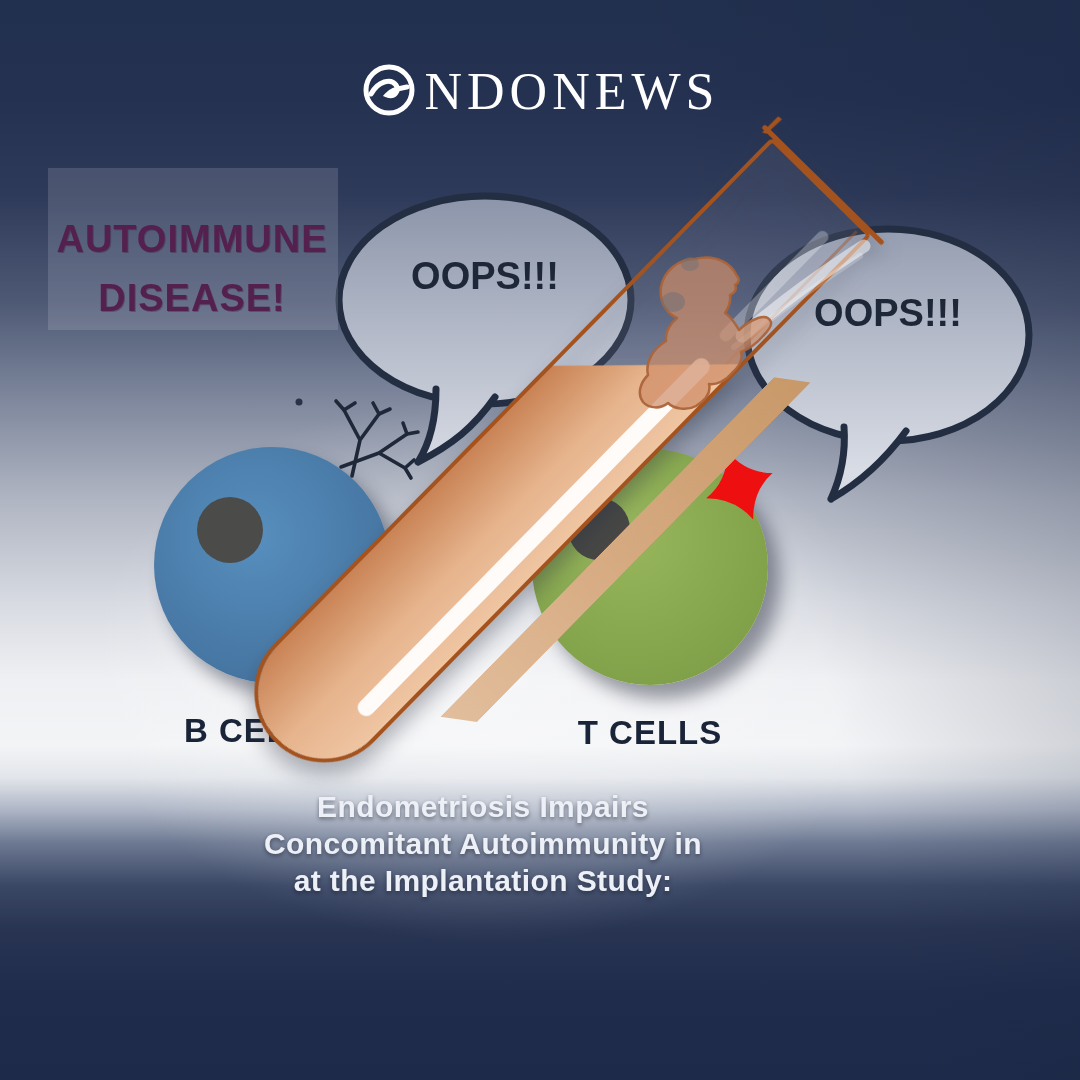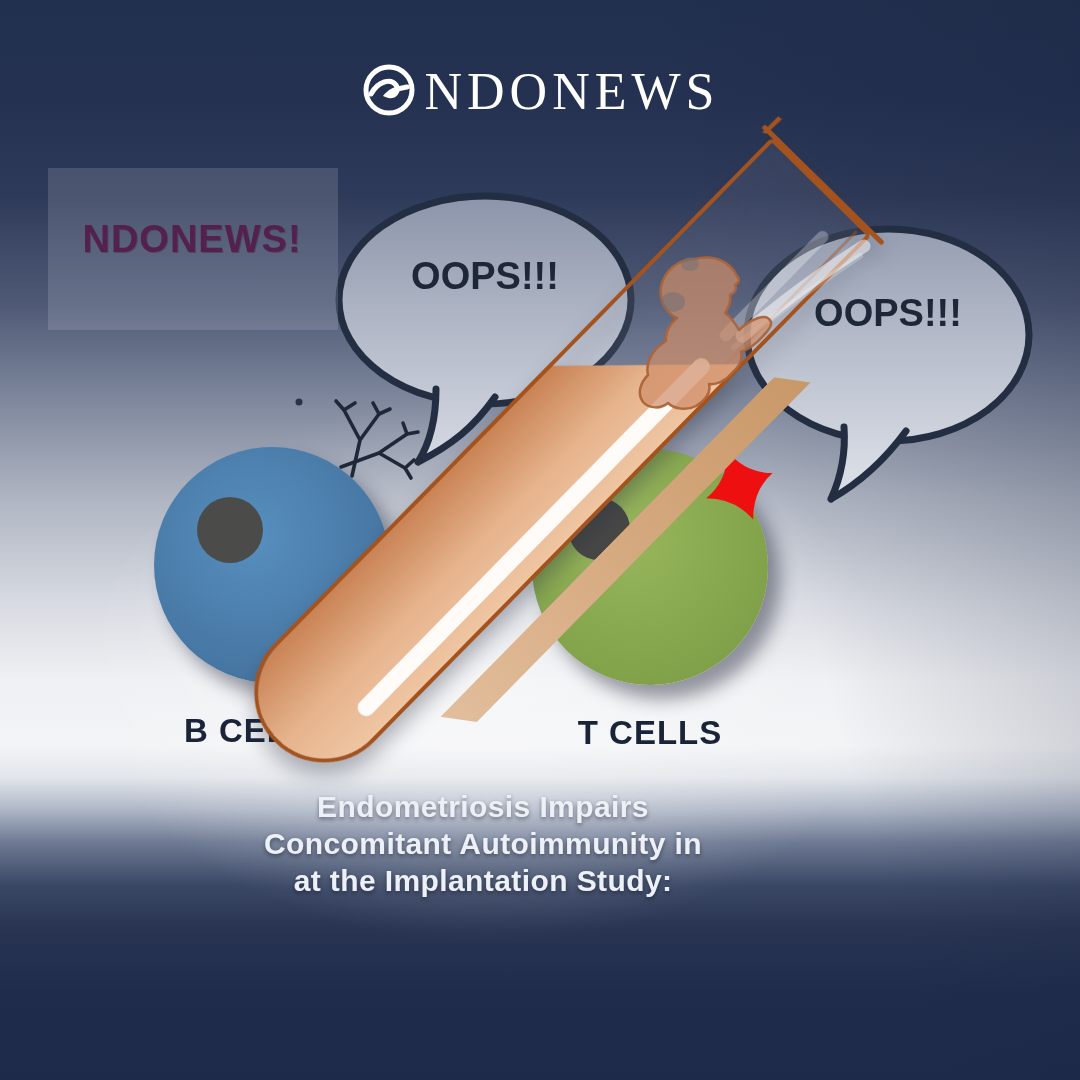--- a/index.html
+++ b/index.html
@@ -90,21 +90,22 @@
       <svg width="56" height="56" viewBox="0 0 56 56">
         <circle cx="28" cy="28" r="23" fill="none" stroke="#FFFFFF" stroke-width="5"></circle>
         <path d="M 10,32 C 17,19 30,16 35,23 C 39,29 33,36 26,33 C 31,27 40,26 46,25" fill="none" stroke="#FFFFFF" stroke-width="5" stroke-linecap="round"></path>
       </svg>
     </span>
     <span class="logo-text">NDONEWS</span>
   </div>
 
   <div class="ai-patch"></div>
   <div class="ai-text">
-    <div>NDONEWS!</div>
+    <div>AUTOIMMUNE</div>
+    <div>DISEASE!</div>
   </div>
 
   <svg class="svg-layer z10" viewBox="0 0 1080 1080">
     <defs>
       <linearGradient id="bubGrad" gradientUnits="userSpaceOnUse" x1="0" y1="195" x2="0" y2="470">
         <stop offset="0" stop-color="#8B94A9"></stop>
         <stop offset="0.55" stop-color="#B7BDCB"></stop>
         <stop offset="1" stop-color="#D8DCE5"></stop>
       </linearGradient>
     </defs>

